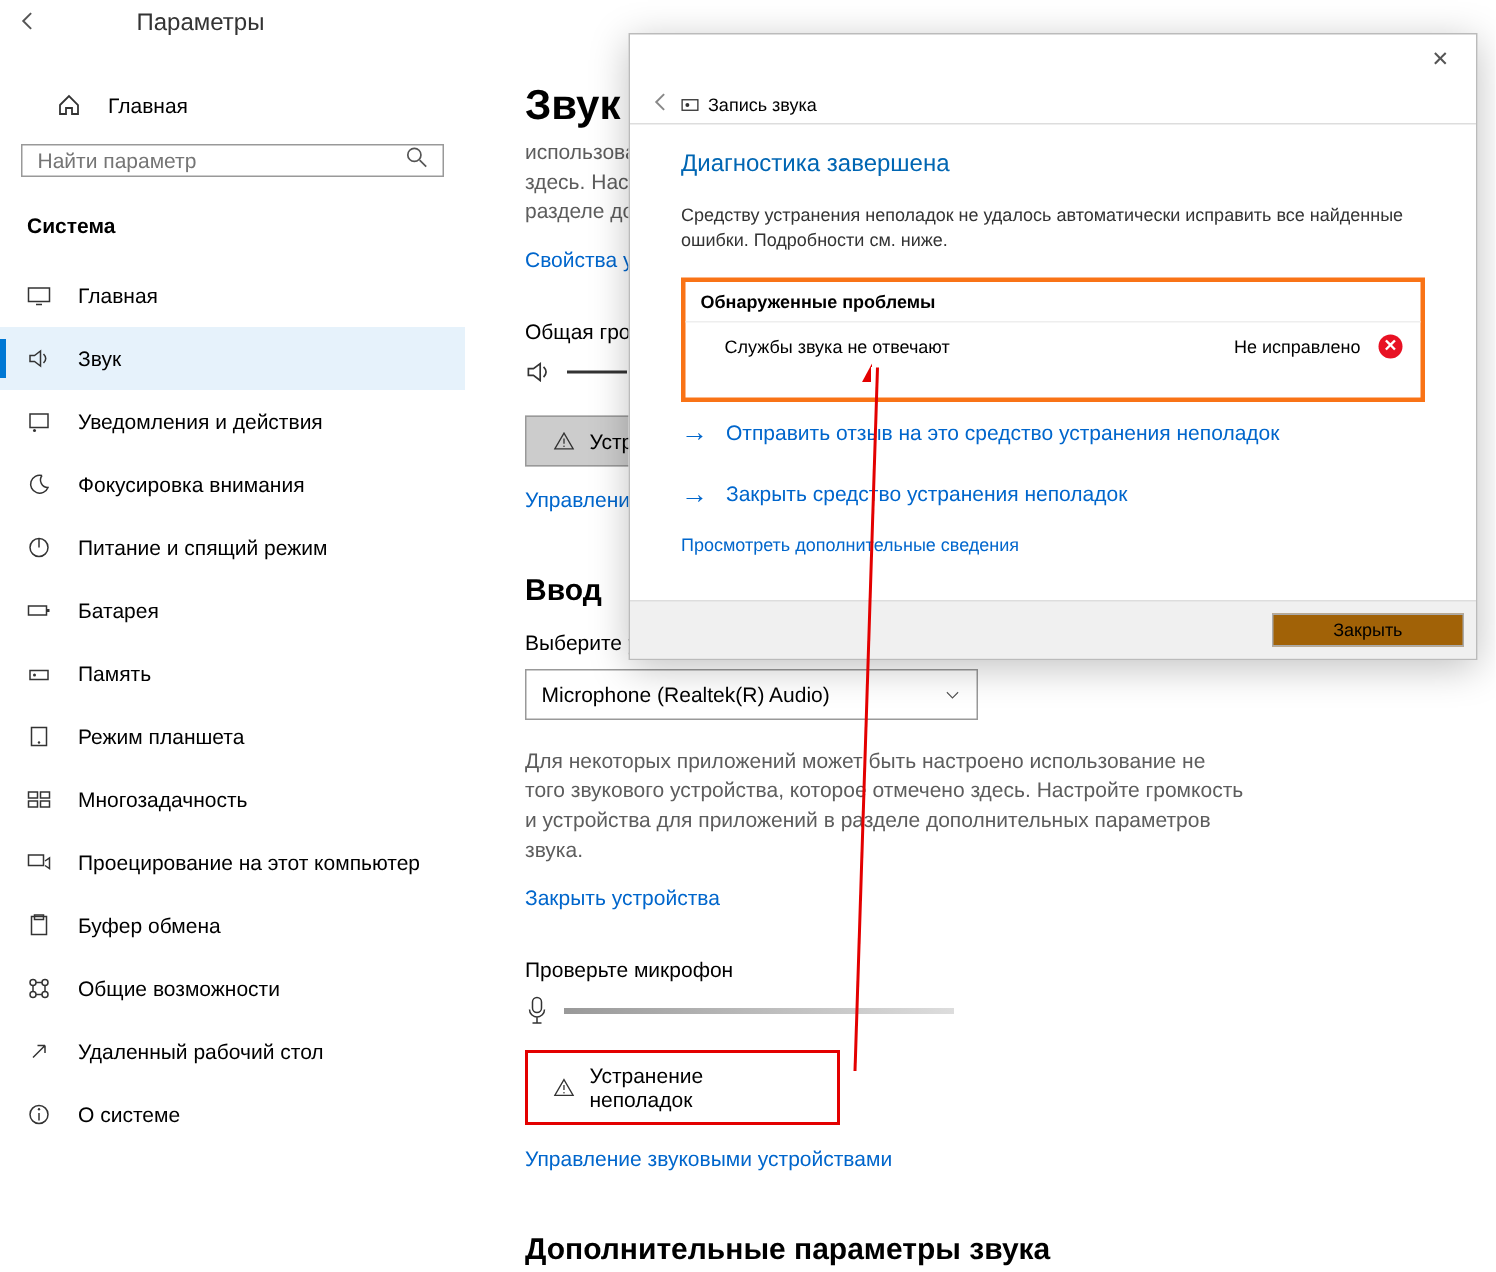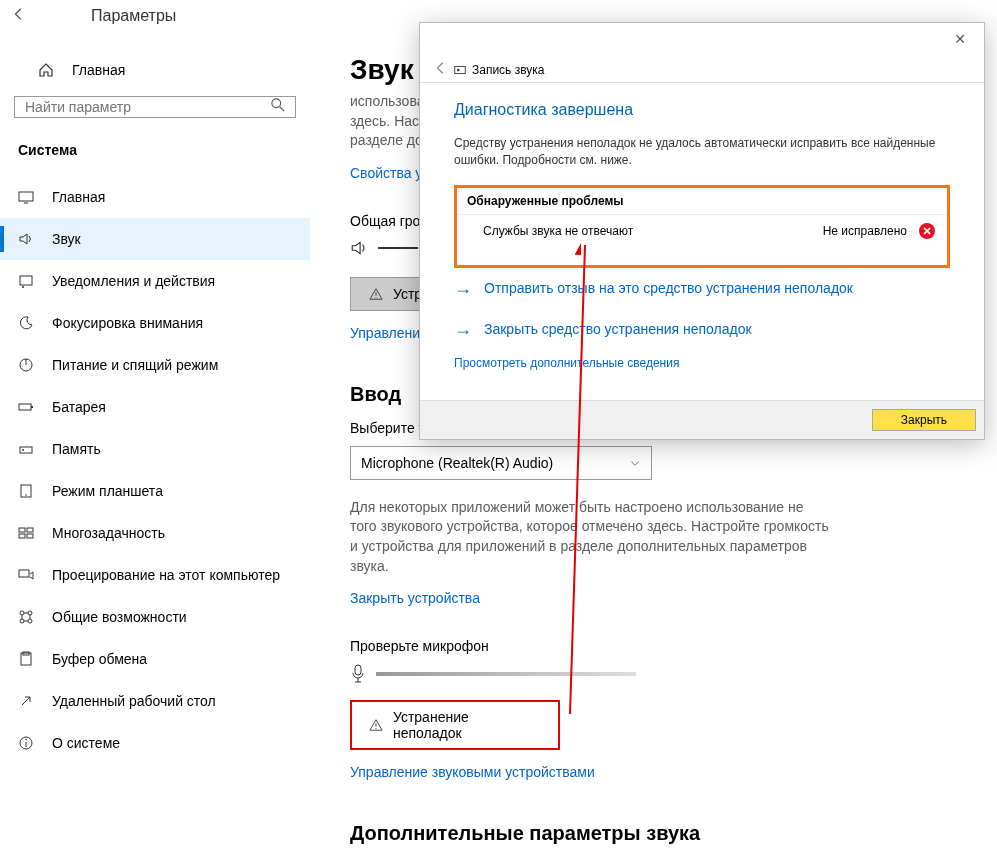--- a/index.html
+++ b/index.html
@@ -58,21 +58,21 @@
 .problems-head { padding: 6px 10px; font-size: 12px; font-weight: 600; border-bottom: 1px solid #eee; }
 .problem-row { display: flex; justify-content: space-between; align-items: center; padding: 8px 12px 26px; font-size: 12px; }
 .problem-row .right { display: flex; align-items: center; gap: 12px; }
 .err-icon { width: 16px; height: 16px; background: #e81123; border-radius: 50%; color: #fff; font-size: 11px; text-align: center; line-height: 16px; font-weight: bold; }
 
 .action-link { display: flex; align-items: center; gap: 12px; color: #0066cc; font-size: 14px; padding: 10px 0; cursor: pointer; }
 .action-link.small { font-size: 12px; padding: 6px 0; }
 .arrow-right { color: #0066cc; font-size: 18px; }
 
 .dialog-footer { position: absolute; bottom: 0; left: 0; right: 0; background: #f0f0f0; border-top: 1px solid #ddd; padding: 8px; display: flex; justify-content: flex-end; }
-.dialog-footer button { padding: 3px 28px; font-size: 12px; border: 1px solid #aaa; background: #fde047; cursor: pointer; }
+.dialog-footer button { padding: 3px 40px; font-size: 12px; border: 1px solid #aaa; background: #a16207; cursor: pointer; }
 
 
 .arrow-svg { position: absolute; left: 0; top: 0; pointer-events: none; }
 </style>
 </head>
 <body>
 
 <div class="settings-window">
 
   <div class="titlebar">
@@ -167,34 +167,34 @@
     </div>
     <div class="nav-item">
       <svg viewBox="0 0 16 16">
           <rect x="1" y="3" width="10" height="7" stroke="#333" fill="none"></rect>
           <path d="M12 7 L15 5 V12 L12 10" stroke="#333" fill="none"></path>
         </svg>
       <span>Проецирование на этот компьютер</span>
     </div>
     <div class="nav-item">
       <svg viewBox="0 0 16 16">
+          <rect x="3" y="2" width="10" height="12" stroke="#333" fill="none"></rect>
+          <rect x="5" y="1" width="6" height="3" stroke="#333" fill="none"></rect>
+        </svg>
+      <span>Буфер обмена</span>
+    </div>
+    <div class="nav-item">
+      <svg viewBox="0 0 16 16">
           <circle cx="4" cy="4" r="2" stroke="#333" fill="none"></circle>
           <circle cx="12" cy="4" r="2" stroke="#333" fill="none"></circle>
           <circle cx="4" cy="12" r="2" stroke="#333" fill="none"></circle>
           <circle cx="12" cy="12" r="2" stroke="#333" fill="none"></circle>
           <path d="M6 4 H10 M4 6 V10 M12 6 V10 M6 12 H10" stroke="#333"></path>
         </svg>
       <span>Общие возможности</span>
-    </div>
-    <div class="nav-item">
-      <svg viewBox="0 0 16 16">
-          <rect x="3" y="2" width="10" height="12" stroke="#333" fill="none"></rect>
-          <rect x="5" y="1" width="6" height="3" stroke="#333" fill="none"></rect>
-        </svg>
-      <span>Буфер обмена</span>
     </div>
     <div class="nav-item">
       <svg viewBox="0 0 16 16">
           <path d="M4 12 L12 4 M12 4 H7 M12 4 V9" stroke="#333" fill="none"></path>
         </svg>
       <span>Удаленный рабочий стол</span>
     </div>
     <div class="nav-item">
       <svg viewBox="0 0 16 16">
           <circle cx="8" cy="8" r="6" stroke="#333" fill="none"></circle>

